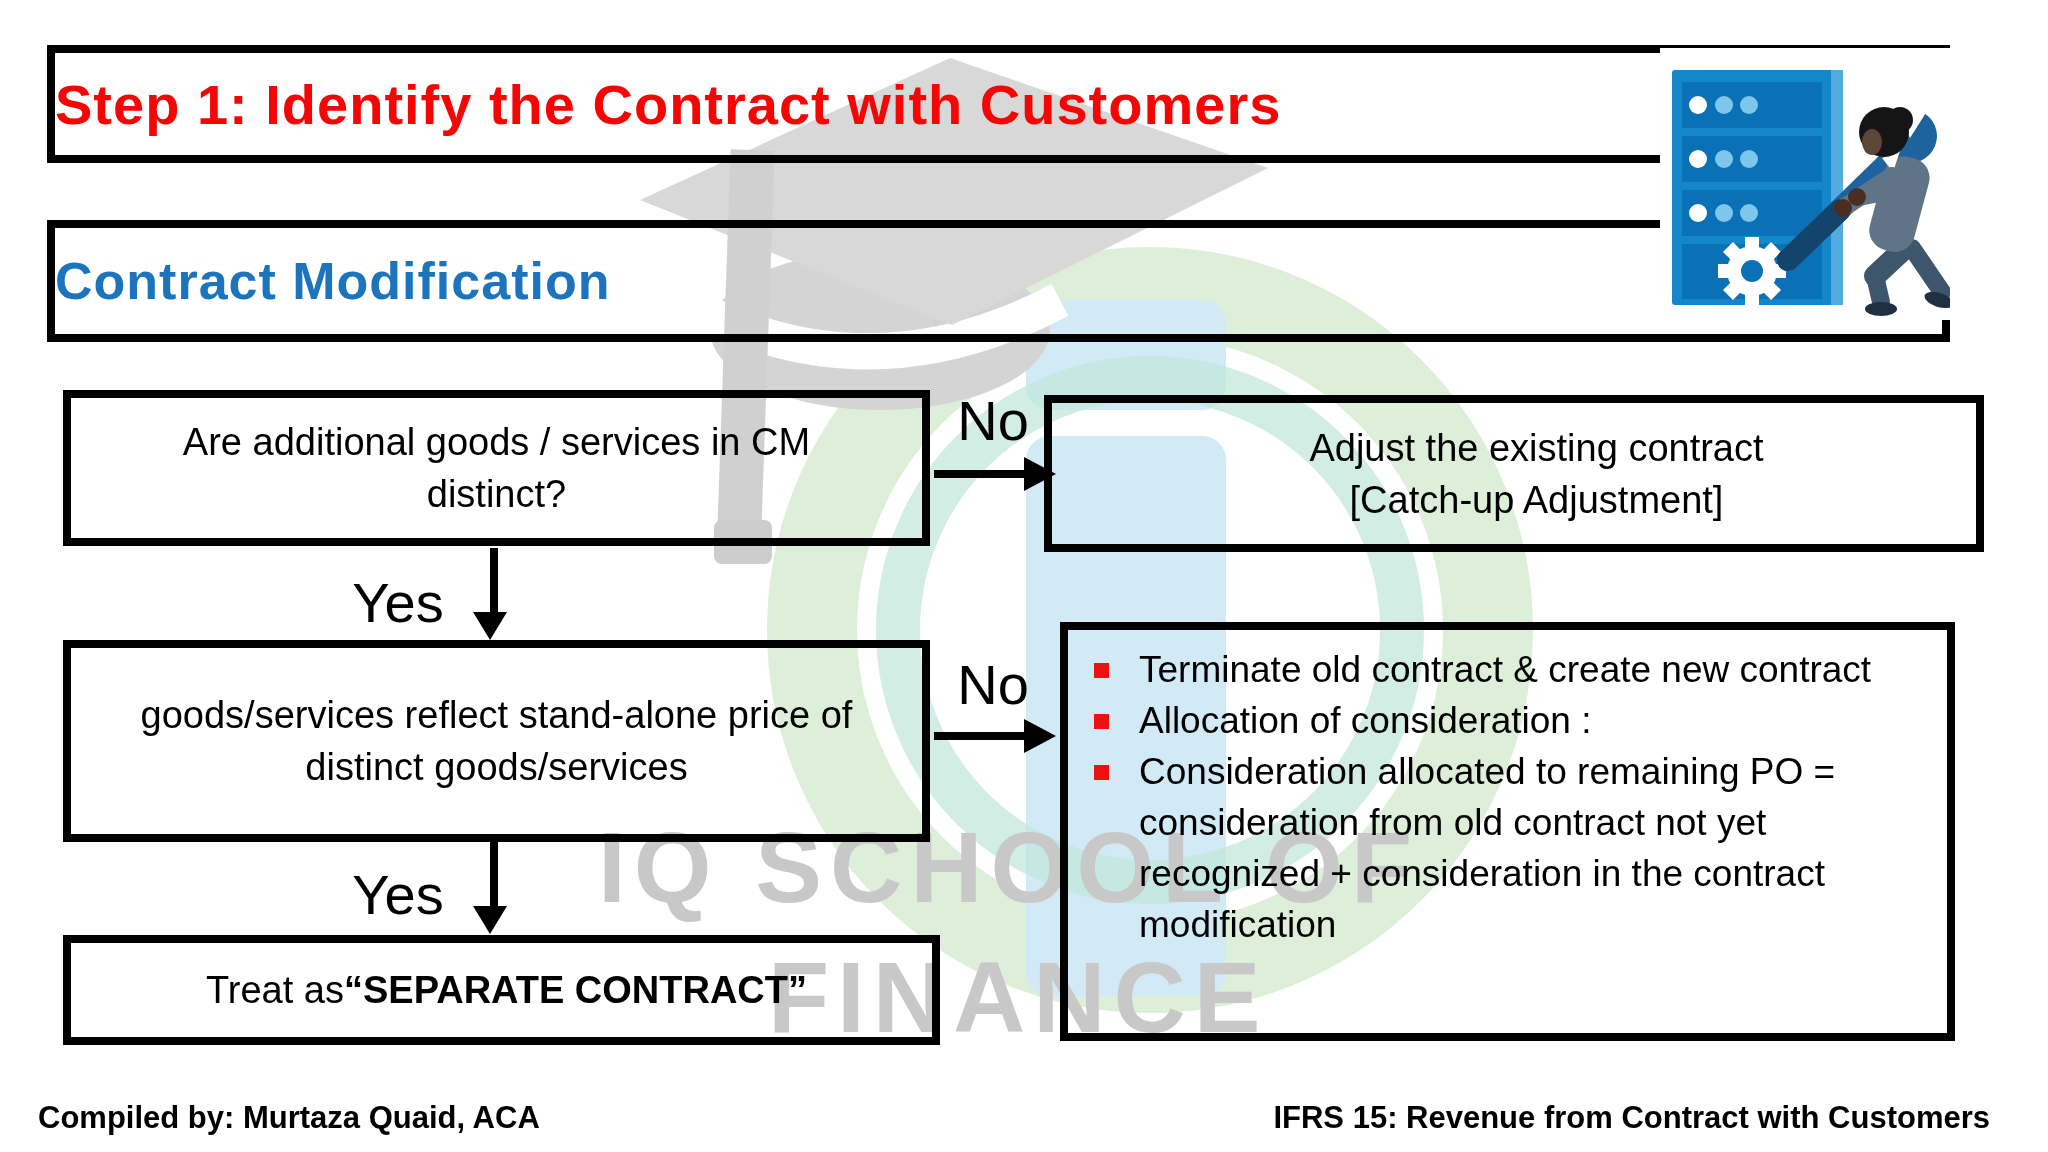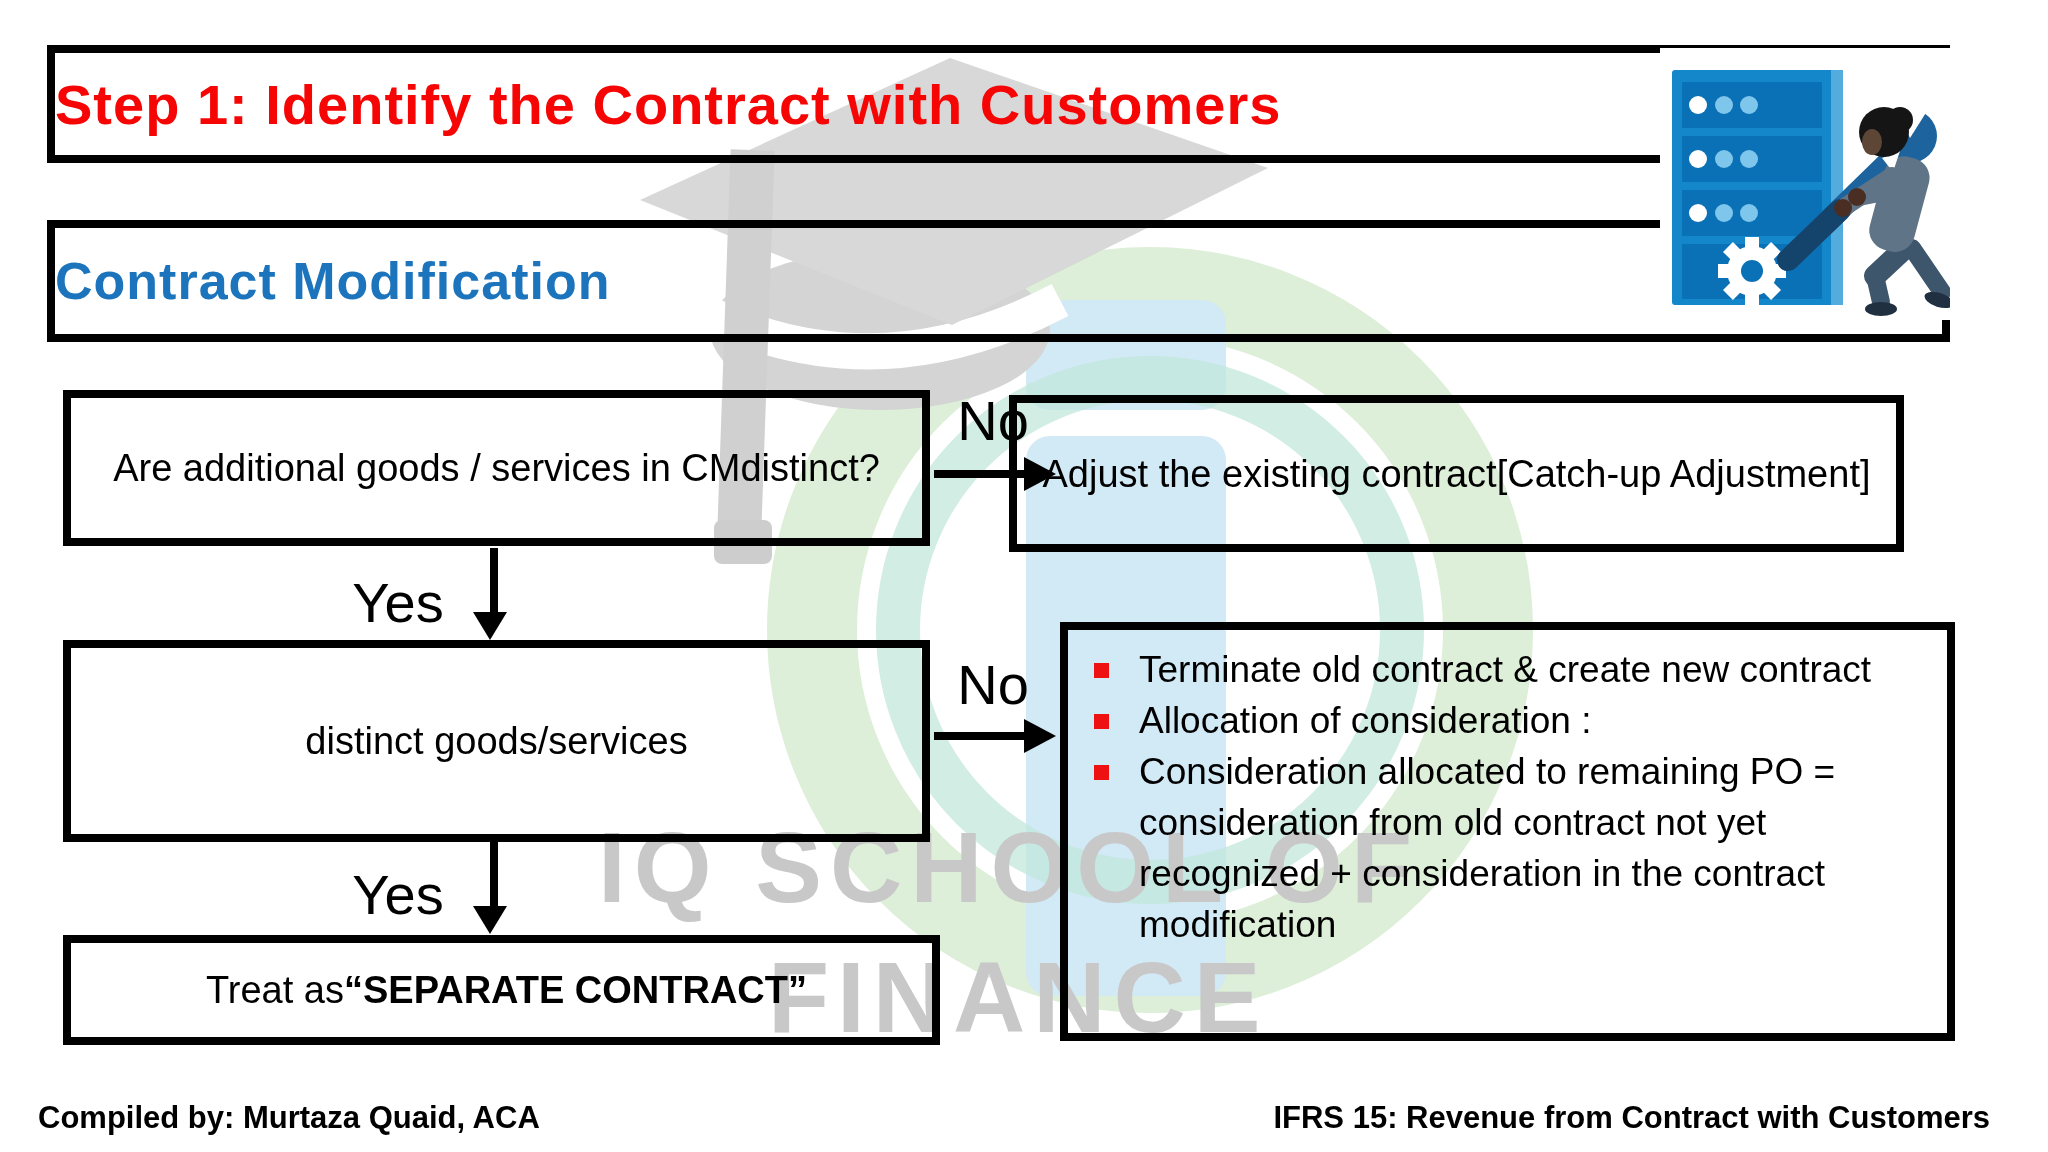--- a/index.html
+++ b/index.html
@@ -13,25 +13,25 @@
     position:absolute;left:47px;width:1887px;border:8px solid #000;background:transparent;
     display:flex;align-items:center;justify-content:flex-start;z-index:2;
   }
   .banner1{top:45px;height:102px;}
   .banner2{top:220px;height:106px;}
   .banner1 .txt{color:#f60505;font-size:56px;font-weight:bold;letter-spacing:1px;}
   .banner2 .txt{color:#1b74bc;font-size:52px;font-weight:bold;letter-spacing:1px;}
   
   .fbox{
     position:absolute;border:8px solid #000;background:transparent;z-index:2;
-    display:flex;flex-direction:row;align-items:center;justify-content:center;
+    display:flex;flex-direction:column;align-items:center;justify-content:center;
     font-size:38px;line-height:52px;text-align:center;
   }
   .q1{left:63px;top:390px;width:851px;height:140px;}
-  .adjust{left:1009px;top:395px;width:879px;height:141px;}
+  .adjust{left:1044px;top:395px;width:879px;height:141px;padding-left:45px;}
   .q2{left:63px;top:640px;width:851px;height:186px;}
   .bullets{left:1060px;top:622px;width:879px;height:403px;align-items:flex-start;justify-content:flex-start;
            padding-top:0;text-align:left;}
   .result{left:63px;top:935px;width:851px;height:94px;flex-direction:row;padding-left:10px;}
   .result .bold{font-weight:bold;}
   
   .blist{display:flex;flex-direction:column;padding:14px 0 0 26px;}
   .bitem{display:flex;align-items:flex-start;font-size:37px;line-height:51px;}
   .bsq{flex:0 0 15px;width:15px;height:15px;background:#ee1111;margin:19px 30px 0 0;}
   .btxt{width:790px;}
@@ -149,20 +149,21 @@
   <div class="fbox adjust">
     <div>Adjust the existing contract</div>
     <div>[Catch-up Adjustment]</div>
   </div>
 
   <div class="lbl" style="left:338px;top:570px;">Yes</div>
   <div class="vline" style="left:490px;top:548px;width:8px;height:70px;"></div>
   <div class="tri" style="left:473px;top:612px;border-top:28px solid #000;border-left:17px solid transparent;border-right:17px solid transparent;"></div>
 
   <div class="fbox q2">
+    <div>goods/services reflect stand-alone price of</div>
     <div>distinct goods/services</div>
   </div>
 
   <div class="lbl" style="left:933px;top:652px;">No</div>
   <div class="hline" style="left:934px;top:732px;width:94px;height:8px;"></div>
   <div class="tri" style="left:1024px;top:719px;border-left:32px solid #000;border-top:17px solid transparent;border-bottom:17px solid transparent;"></div>
 
   <div class="fbox bullets">
     <div class="blist">
       <div class="bitem">

